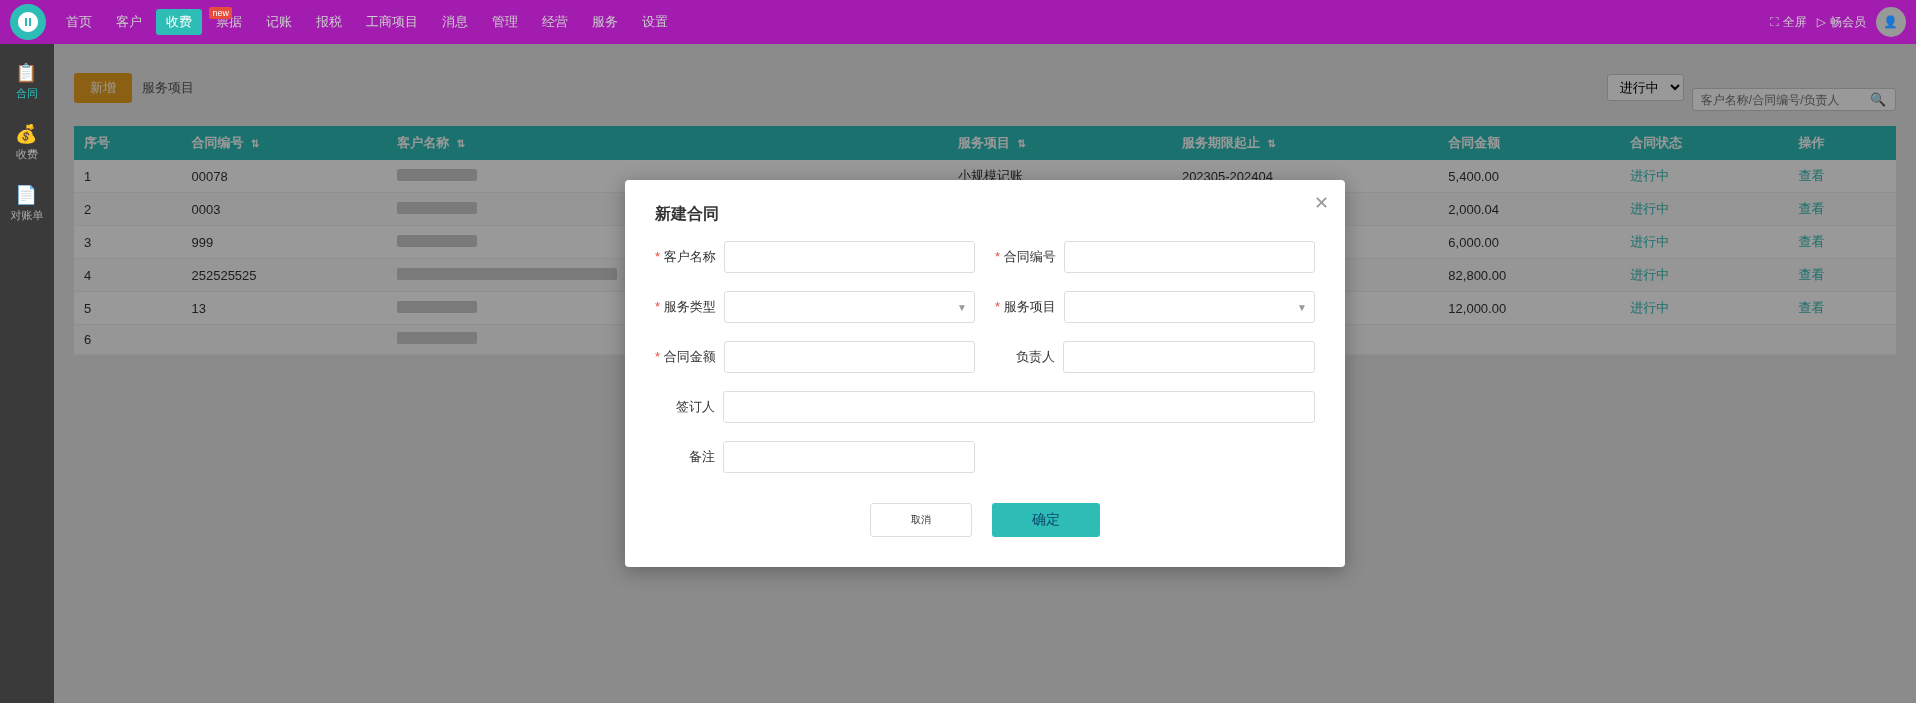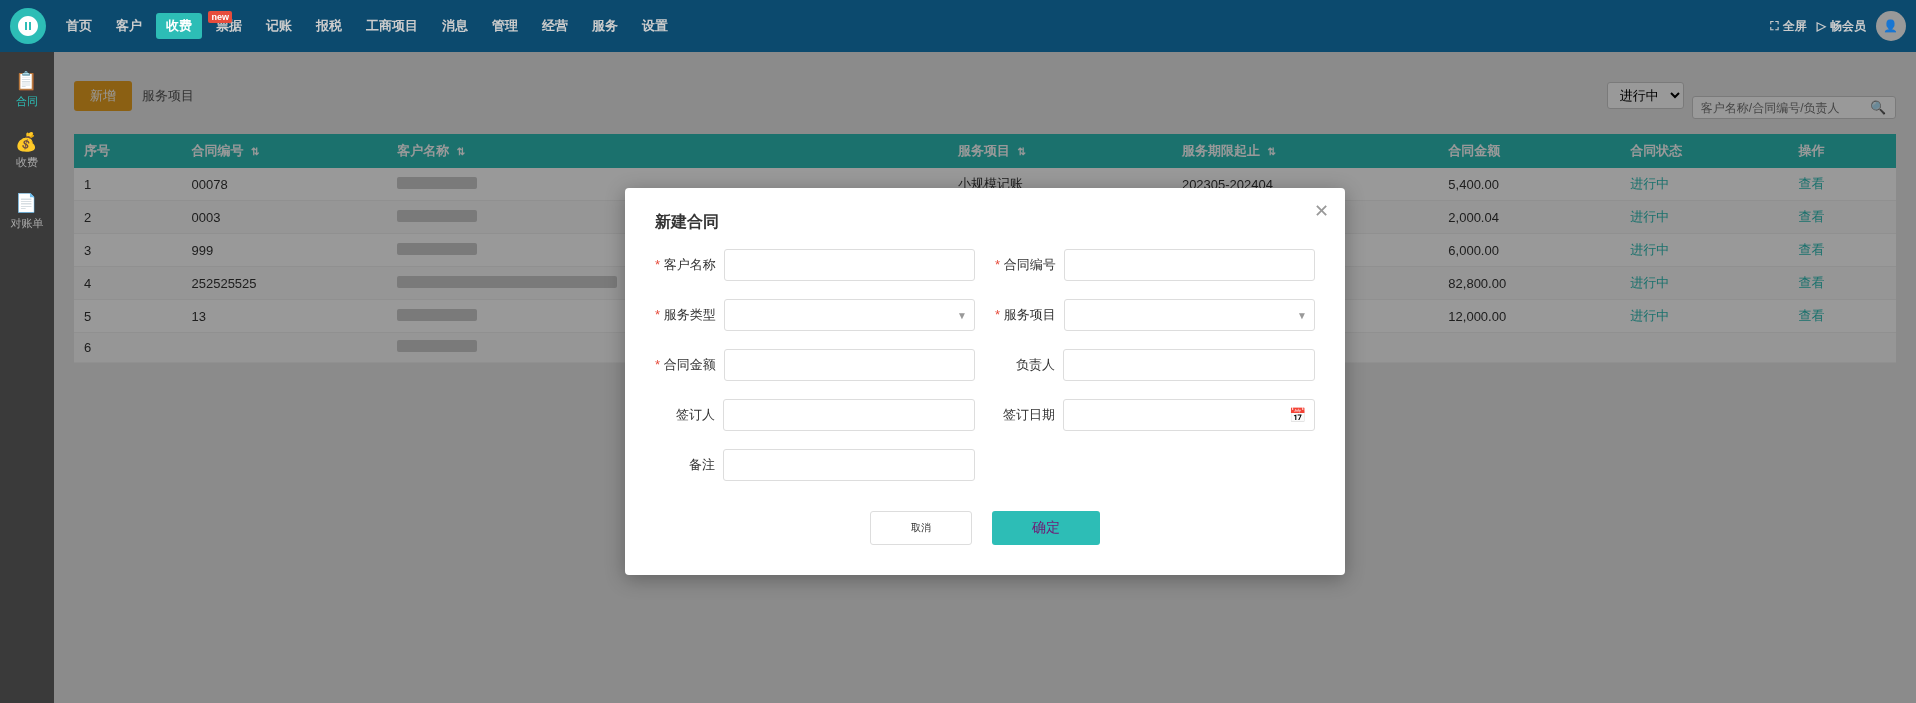--- a/index.html
+++ b/index.html
@@ -1,27 +1,26 @@
 <!DOCTYPE html>
 <html><head>
   <meta charset="utf-8">
   <style>
     * { box-sizing: border-box; margin: 0; padding: 0; }
     body { font-family: 'Microsoft YaHei', Arial, sans-serif; font-size: 13px; background: #d0d0d0; overflow: hidden; }
 
     
     .top-nav {
-      height: 52px;
-      background: #0c4a6e;
+      height: 44px;
+      background: #a21caf;
       display: flex;
       align-items: center;
       padding: 0 10px;
       position: relative;
       z-index: 100;
-      font-weight: bold;
     }
     .top-nav .logo {
       width: 36px;
       height: 36px;
       background: #2dbdb6;
       border-radius: 50%;
       display: flex; align-items: center; justify-content: center;
       margin-right: 10px;
       color: white;
       font-size: 18px;
@@ -327,21 +326,21 @@
       background: white;
       color: #333;
       border-radius: 3px;
       cursor: pointer;
       font-size: 10px;
     }
     .btn-confirm {
       padding: 8px 40px;
       border: none;
       background: #2dbdb6;
-      color: #701a75;
+      color: #0c4a6e;
       border-radius: 3px;
       cursor: pointer;
       font-size: 14px;
     }
   </style>
 </head>
 <body>
 
 <div class="top-nav">
   <div class="logo">
@@ -537,27 +536,20 @@
             <label class="form-label">负责人</label>
             <input type="text" class="form-input" style="">
           </div>
         </div>
 
         <div class="form-row">
           <div class="form-group">
             <label class="form-label">签订人</label>
             <input type="text" class="form-input" style="">
           </div>
-          <div class="form-group">
-            <label class="form-label">签订日期</label>
-            <div class="form-input-with-icon">
-              <input type="text" style="">
-              <span class="cal-icon">📅</span>
-            </div>
-          </div>
         </div>
 
         <div class="form-row">
           <div class="form-group">
             <label class="form-label">备注</label>
             <input type="text" class="form-input" style="flex: 1 1 0%;">
           </div>
           <div style="flex:1"></div>
         </div>
 

